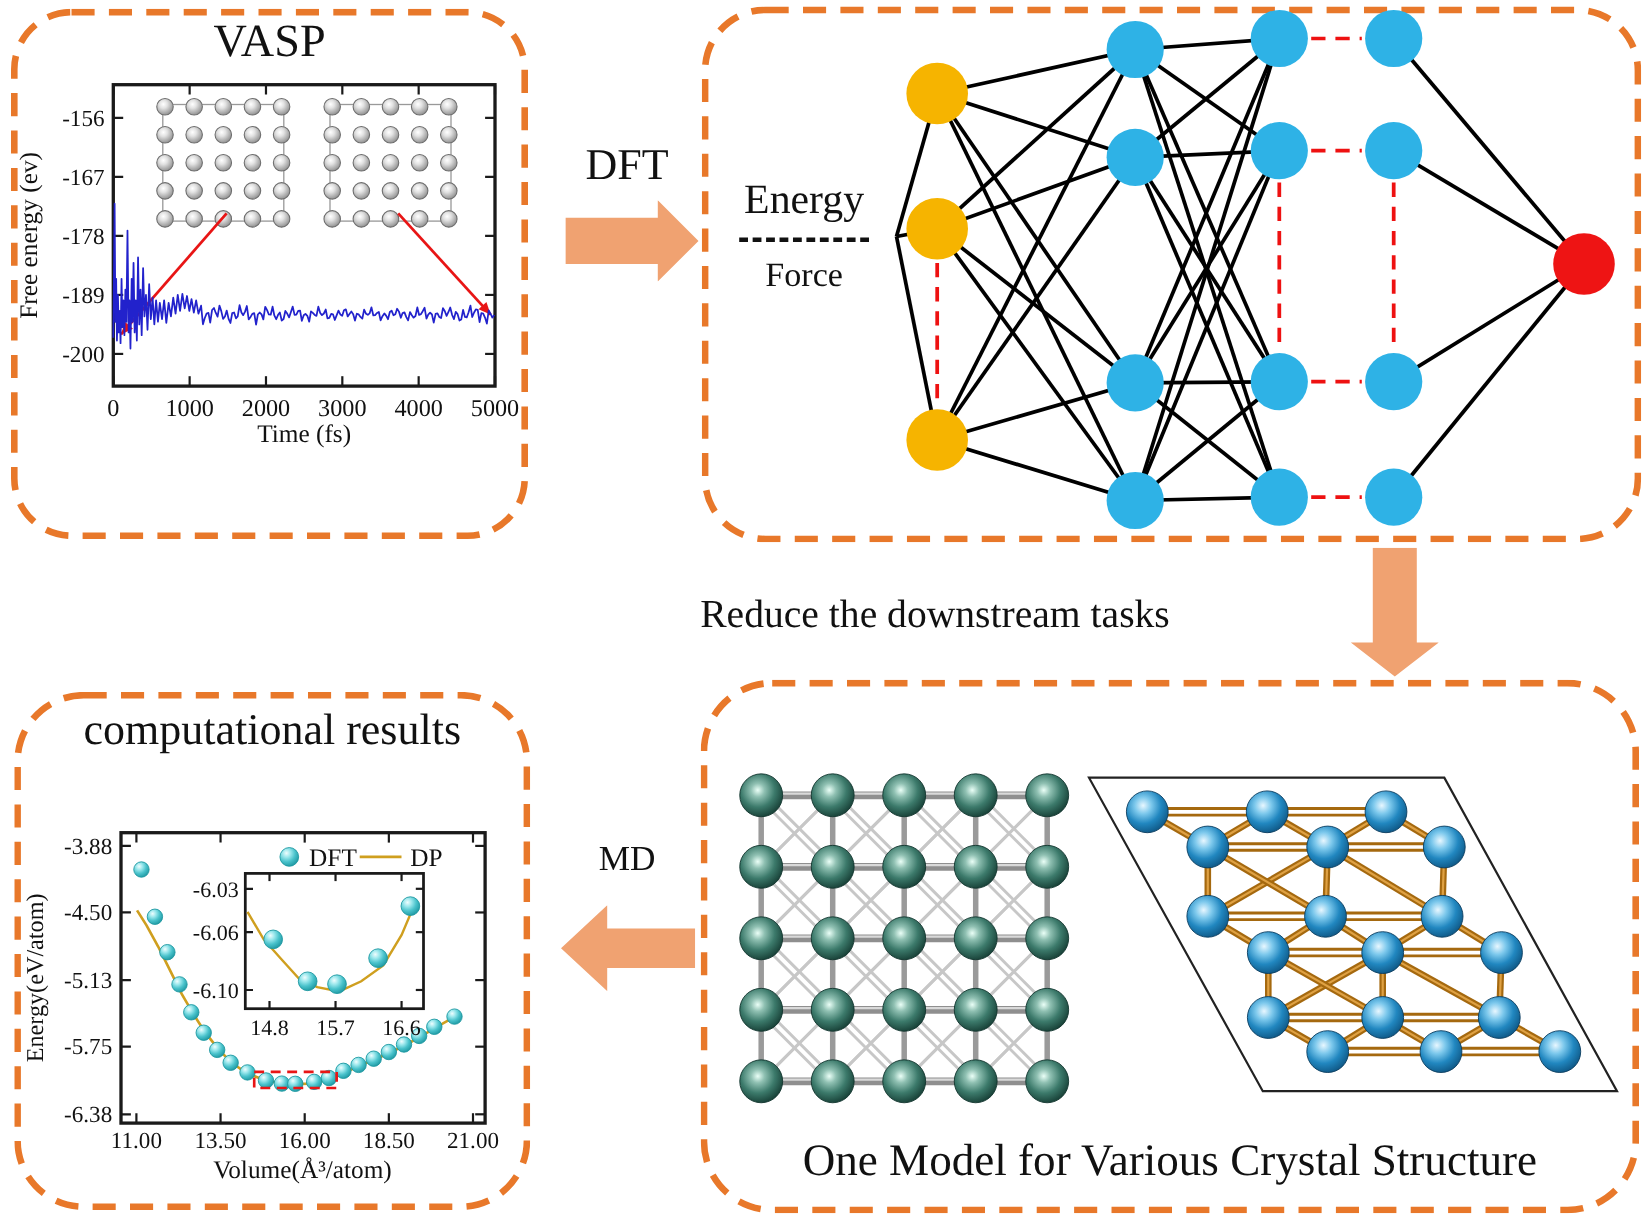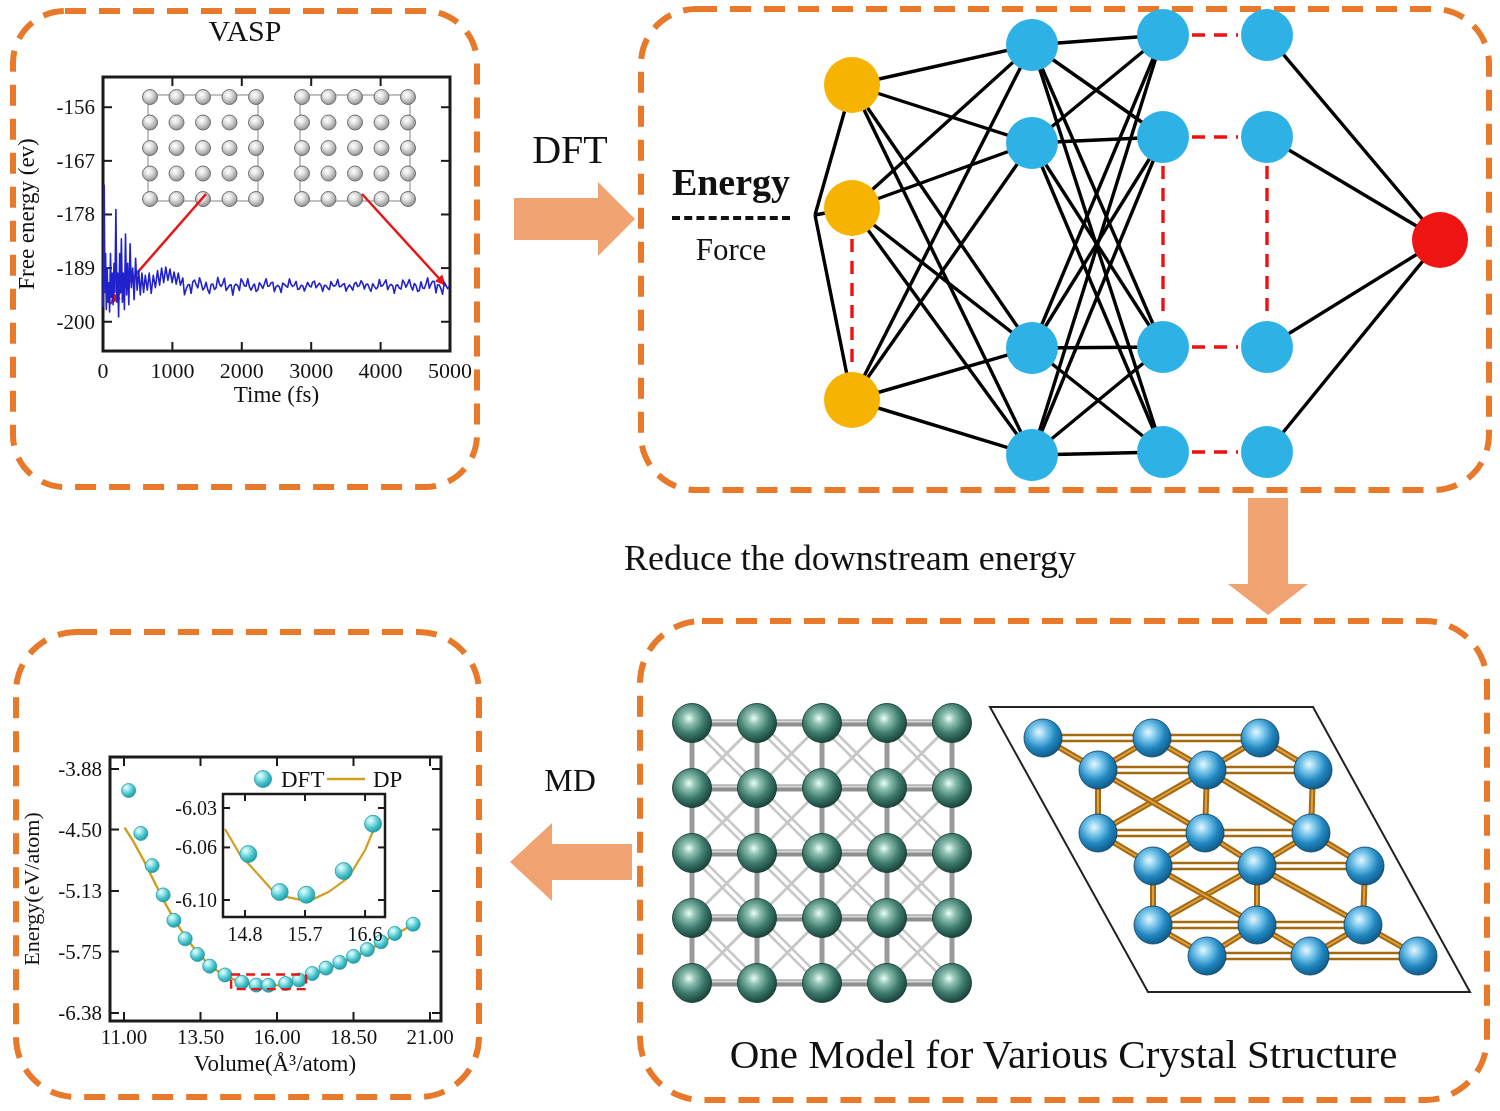--- a/index.html
+++ b/index.html
@@ -5,21 +5,21 @@
   html,body{margin:0;padding:0;background:#fff;}
   #fig{position:relative;width:1500px;height:1111px;background:#fff;overflow:hidden;
        font-family:"Liberation Serif",serif;color:#111;}
   .abs{position:absolute;}
   .ctr{text-align:center;}
   .serif{font-family:"Liberation Serif",serif;color:#111;}
   svg{display:block;}
   #energy-box{display:flex;flex-direction:column;align-items:center;justify-content:center;
               gap:12px;}
   #energy-box .divider{width:118px;border-top:4px dashed #111;height:0;}
-  .bigword{font-size:30px;}
+  .bigword{font-size:42px;}
   .panel-title{font-size:40px;line-height:51px;}
 </style>
 </head>
 <body>
 
 <div id="fig">
 
   <svg class="abs" width="0" height="0">
     <defs>
       <radialGradient id="gradTealPoint" cx="35%" cy="30%" r="75%">
@@ -222,32 +222,32 @@
           <circle cx="525" cy="341" r="26" fill="#2eb2e6"></circle>
           <circle cx="525" cy="446" r="26" fill="#2eb2e6"></circle>
           <circle cx="629" cy="29" r="26" fill="#2eb2e6"></circle>
           <circle cx="629" cy="131" r="26" fill="#2eb2e6"></circle>
           <circle cx="629" cy="341" r="26" fill="#2eb2e6"></circle>
           <circle cx="629" cy="446" r="26" fill="#2eb2e6"></circle>
           <circle cx="802" cy="234" r="28" fill="#ee1414"></circle>
         </g>
       </svg>
     <div id="energy-box" class="abs" style="left:9px;top:117px;width:168px;height:182px;">
-      <span class="serif" style="font-size:38px;font-weight:bold;">Energy</span>
+      <span class="serif" style="font-size:38px;">Energy</span>
       <span class="divider"></span>
       <span class="serif" style="font-size:31px;">Force</span>
     </div>
   </div>
 
   <div class="abs ctr serif" style="left:500px;top:126px;width:140px;font-size:40px;">DFT</div>
   <svg class="abs" style="left:514px;top:182px;" width="122" height="74">
     <polygon points="0,16 84,16 84,0 121,37 84,74 84,58 0,58" fill="#f0a271"></polygon>
   </svg>
 
-  <div class="abs ctr serif" style="left:600px;top:537px;width:500px;font-size:36px;">Reduce the downstream energy</div>
+  <div class="abs ctr serif" style="left:600px;top:537px;width:500px;font-size:36px;">Reduce the downstream tasks</div>
   <svg class="abs" style="left:1228px;top:498px;" width="80" height="118">
     <polygon points="20,0 60,0 60,86 80,86 40,117 0,86 20,86" fill="#f0a271"></polygon>
   </svg>
 
   <div class="abs ctr serif" style="left:500px;top:762px;width:140px;font-size:32px;">MD</div>
   <svg class="abs" style="left:510px;top:823px;" width="122" height="78">
     <polygon points="122,21 42,21 42,0 0,39 42,78 42,57 122,57" fill="#f0a271"></polygon>
   </svg>
 
   <div class="abs" style="left:13px;top:629px;width:469px;height:471px;">
@@ -344,20 +344,21 @@
             <polyline points="212.0,200.0 226.7,225.0 242.0,242.1 258.7,260.5 275.4,268.4 295.4,272.3 315.4,263.1 335.4,248.6 352.1,221.0 365.4,189.5" fill="none" stroke="#cf9f1f" stroke-width="2.2"></polyline>
             <circle cx="235.33499999999992" cy="224.99000000000018" r="8.5" fill="url(#gradTealPoint)" stroke="#1d97a1" stroke-width="0.8"></circle>
             <circle cx="266.68399999999997" cy="263.09600000000006" r="8.5" fill="url(#gradTealPoint)" stroke="#1d97a1" stroke-width="0.8"></circle>
             <circle cx="293.364" cy="265.7239999999998" r="8.5" fill="url(#gradTealPoint)" stroke="#1d97a1" stroke-width="0.8"></circle>
             <circle cx="330.716" cy="242.07200000000006" r="8.5" fill="url(#gradTealPoint)" stroke="#1d97a1" stroke-width="0.8"></circle>
             <circle cx="360.06399999999985" cy="194.76799999999943" r="8.5" fill="url(#gradTealPoint)" stroke="#1d97a1" stroke-width="0.8"></circle>
           </g>
         </g>
       </svg>
     <div class="abs ctr serif panel-title" style="left:0;top:8px;width:469px;">
+      <div>computational results</div>
     </div>
   </div>
 
   <div class="abs" style="left:637px;top:618px;width:853px;height:485px;">
     <svg id="svg-crystal" width="853" height="485">
         <rect x="3" y="3" width="847" height="479" rx="62" ry="62" fill="none" stroke="#e8782a" stroke-width="6" stroke-dasharray="21 13"></rect>
         <g>
           <rect x="55" y="105" width="260" height="260" fill="none" stroke="#777" stroke-width="1.5"></rect>
           <line x1="57.2" y1="102.8" x2="122.2" y2="167.8" stroke="#c7c7c7" stroke-width="2.6"></line>
           <line x1="52.8" y1="107.2" x2="117.8" y2="172.2" stroke="#c7c7c7" stroke-width="2.6"></line>

